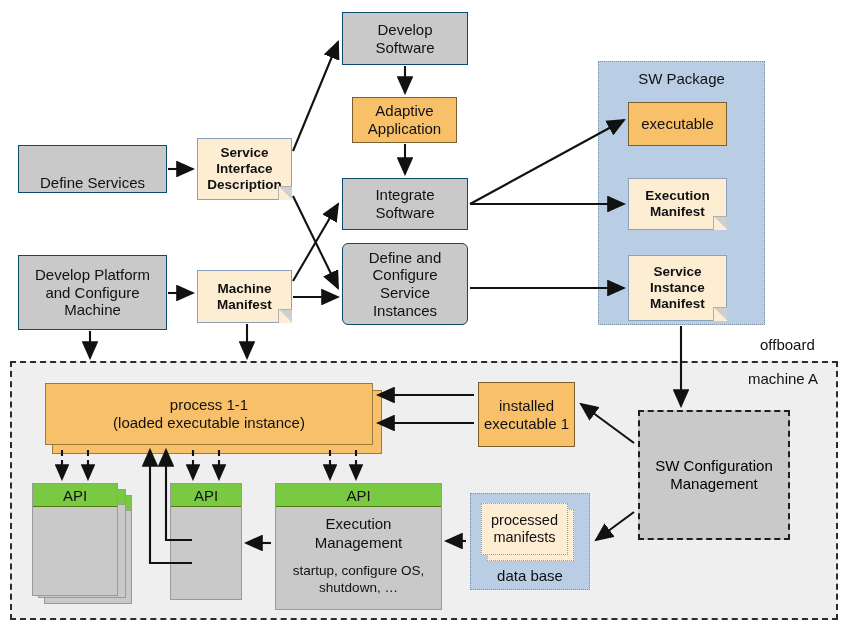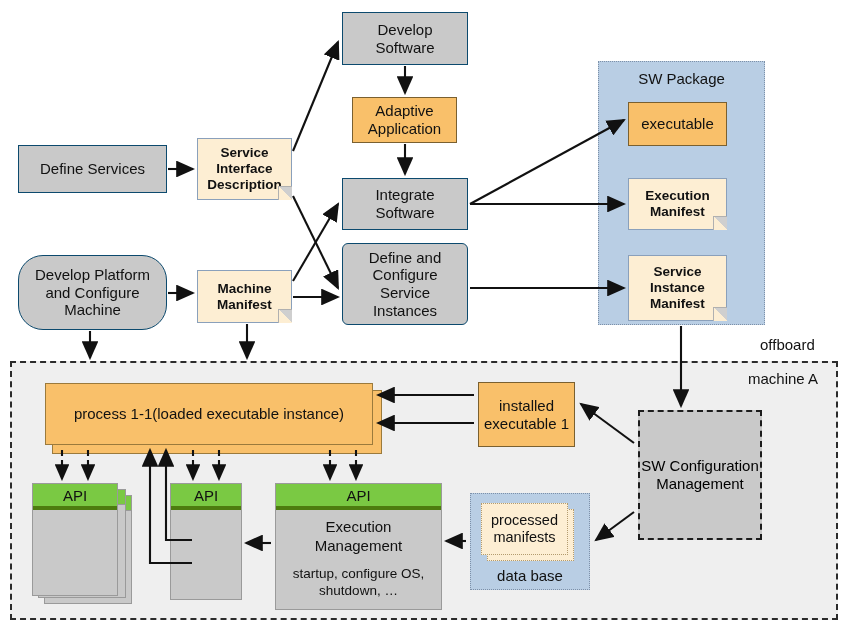--- a/index.html
+++ b/index.html
@@ -15,21 +15,21 @@
       background:linear-gradient(225deg,#cfcfcf 0%,#cfcfcf 49%,#fdeed3 50%);
       border-left:1px solid #b0b0b0;border-top:1px solid #b0b0b0;}
   .swpkg{position:absolute;box-sizing:border-box;background:#b9cee4;border:1px dotted #7d90a8;}
   .swpkg-title{position:absolute;left:0;right:0;top:8px;text-align:center;font-size:15px;color:#111;}
   .machine{position:absolute;box-sizing:border-box;background:#efefef;
            border:2px dashed #2b2b2b;}
   .dashbox{position:absolute;box-sizing:border-box;background:#c9c9c9;border:2px dashed #1d1d1d;}
   .lbl{position:absolute;font-size:15px;color:#111;white-space:nowrap;}
   .api{position:absolute;box-sizing:border-box;background:#c9c9c9;border:1px solid #9a9a9a;}
   .api-head{height:22px;background:#7ac943;display:flex;align-items:center;justify-content:center;
-            font-size:15px;color:#111;border-bottom:4px solid #4d7c0f;}
+            font-size:15px;color:#111;border-bottom:1px solid #4d7c0f;}
   .api-body{display:flex;flex-direction:column;align-items:center;justify-content:center;
             height:calc(100% - 22px);font-size:15px;color:#111;text-align:center;line-height:1.25;}
   .stack-l{position:absolute;background:#c9c9c9;border:1px solid #9a9a9a;}
   .stack-g{position:absolute;background:#7ac943;border:1px solid #9a9a9a;}
   .proc-shadow{position:absolute;background:#f9c06a;border:1px solid #9b7a3c;}
   .db{position:absolute;box-sizing:border-box;background:#b9cee4;border:1px dotted #7d90a8;}
   .dbnote{position:absolute;box-sizing:border-box;background:#fdeed3;border:1px dotted #b39b6e;
           display:flex;align-items:center;justify-content:center;text-align:center;
           font-size:14.5px;color:#111;line-height:1.2;}
   .dbnote-back{position:absolute;box-sizing:border-box;background:#fdeed3;border:1px dotted #b39b6e;}
@@ -44,21 +44,21 @@
 
   <div class="swpkg" style="left:598px;top:61px;width:167px;height:264px;padding-left:25px;">
     <div class="swpkg-title">SW Package</div>
   </div>
 
   <div class="machine" style="left:10px;top:361px;width:828px;height:259px;"></div>
 
   <div class="lbl" style="left:760px;top:336px;">offboard</div>
   <div class="lbl" style="left:748px;top:370px;">machine A</div>
 
-  <div class="box gray" style="left:18px;top:145px;width:149px;height:48px;">
+  <div class="box gray" style="left:18px;top:145px;width:149px;height:48px;align-items:flex-end;">
     <span style="white-space:pre-line;">Define Services</span>
   </div>
 
   <div class="box note" style="left:197px;top:138px;width:95px;height:62px;">
     <span style="white-space:pre-line;">Service
 Interface
 Description</span>
     <span class="fold"></span>
   </div>
 
@@ -70,21 +70,21 @@
   <div class="box orange" style="left:352px;top:97px;width:105px;height:46px;">
     <span style="white-space:pre-line;">Adaptive
 Application</span>
   </div>
 
   <div class="box gray" style="left:342px;top:178px;width:126px;height:52px;">
     <span style="white-space:pre-line;">Integrate
 Software</span>
   </div>
 
-  <div class="box gray" style="left:18px;top:255px;width:149px;height:75px;border-radius:25px;">
+  <div class="box gray" style="left:18px;top:255px;width:149px;height:75px;">
     <span style="white-space:pre-line;">Develop Platform
 and Configure
 Machine</span>
   </div>
 
   <div class="box note" style="left:197px;top:270px;width:95px;height:53px;">
     <span style="white-space:pre-line;">Machine
 Manifest</span>
     <span class="fold"></span>
   </div>
@@ -107,31 +107,31 @@
   </div>
 
   <div class="box note" style="left:628px;top:255px;width:99px;height:66px;">
     <span style="white-space:pre-line;">Service
 Instance
 Manifest</span>
     <span class="fold"></span>
   </div>
 
   <div class="proc-shadow" style="left:52px;top:390px;width:328px;height:62px;"></div>
-  <div class="box orange-noborder" style="left:45px;top:383px;width:328px;height:62px;">
+  <div class="box orange-noborder" style="left:45px;top:383px;width:328px;height:62px;flex-direction:column;">
     <span>process 1-1</span>
     <span>(loaded executable instance)</span>
   </div>
 
   <div class="box orange" style="left:478px;top:382px;width:97px;height:65px;">
     <span style="white-space:pre-line;">installed
 executable 1</span>
   </div>
 
-  <div class="dashbox" style="left:638px;top:410px;width:124px;height:130px;
+  <div class="dashbox" style="left:638px;top:410px;width:152px;height:130px;
               display:flex;flex-direction:column;align-items:center;justify-content:center;">
     <span style="font-size:15px;text-align:center;line-height:1.2;white-space:pre-line;">SW Configuration
 Management</span>
   </div>
 
   <div class="stack-l" style="left:44px;top:495px;width:86px;height:107px;"></div>
   <div class="stack-g" style="left:44px;top:495px;width:86px;height:14px;"></div>
   <div class="stack-l" style="left:38px;top:489px;width:86px;height:107px;"></div>
   <div class="stack-g" style="left:38px;top:489px;width:86px;height:14px;"></div>
   <div class="api" style="left:32px;top:483px;width:86px;height:113px;">

